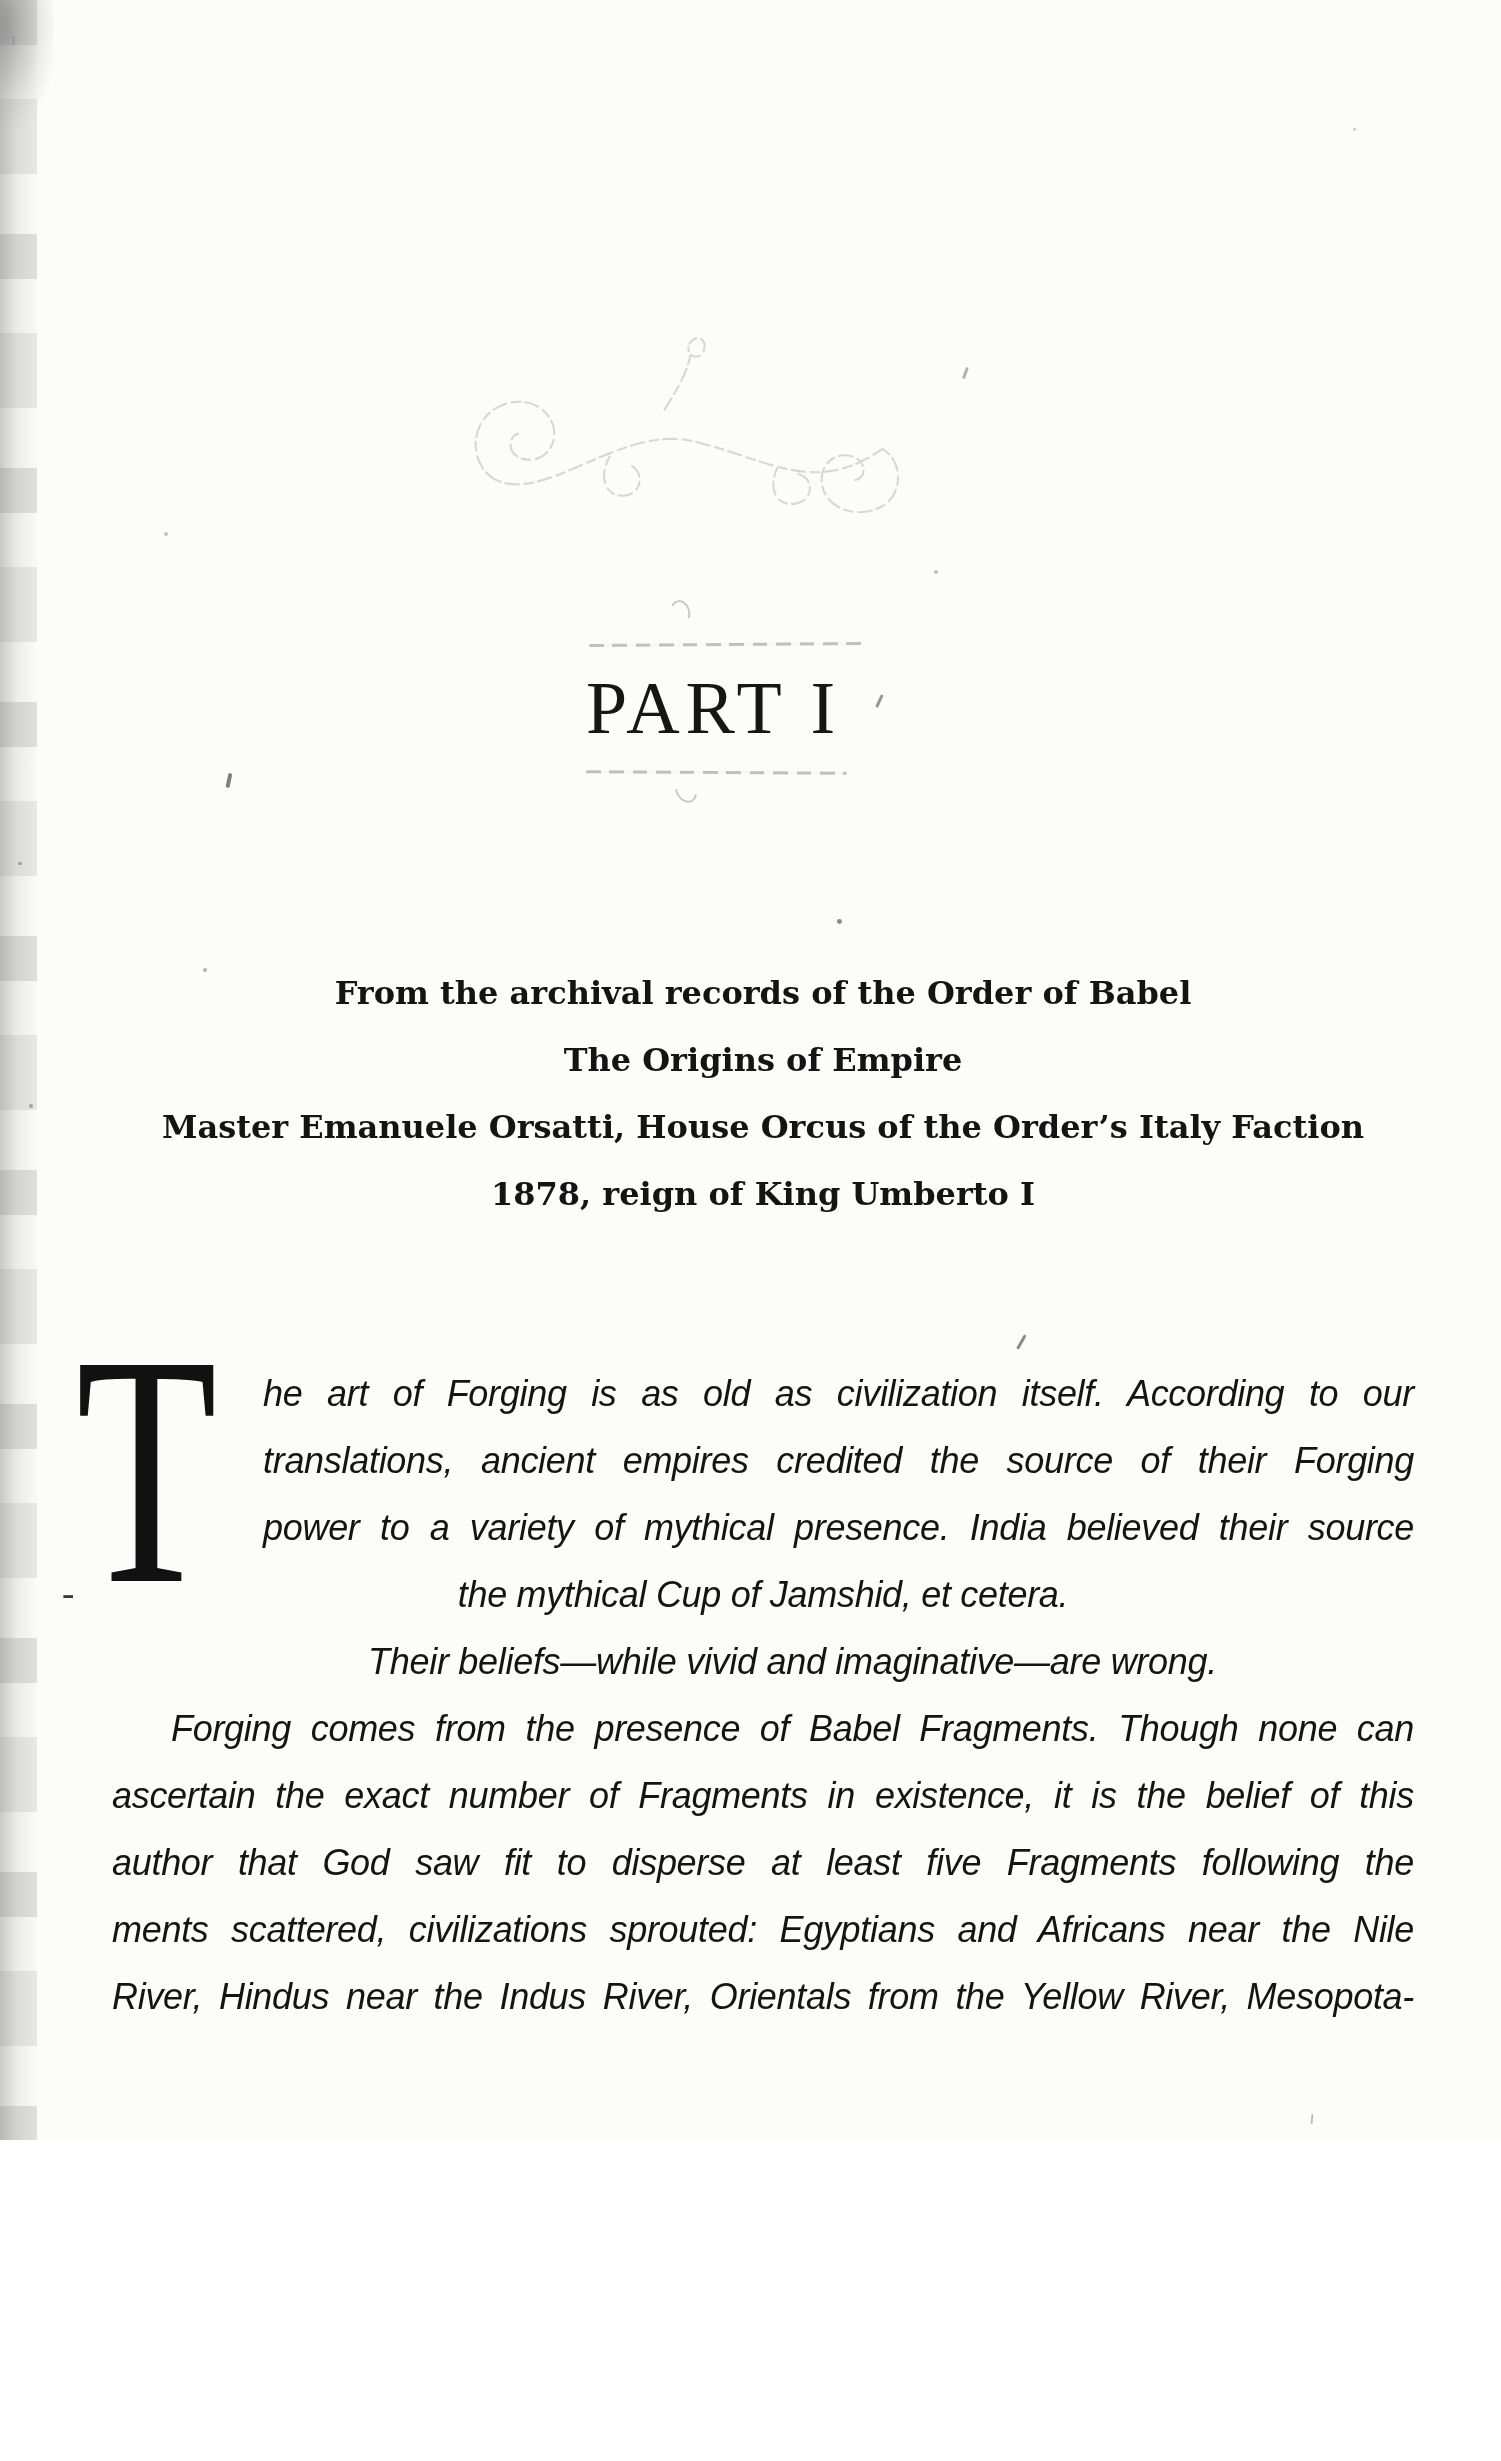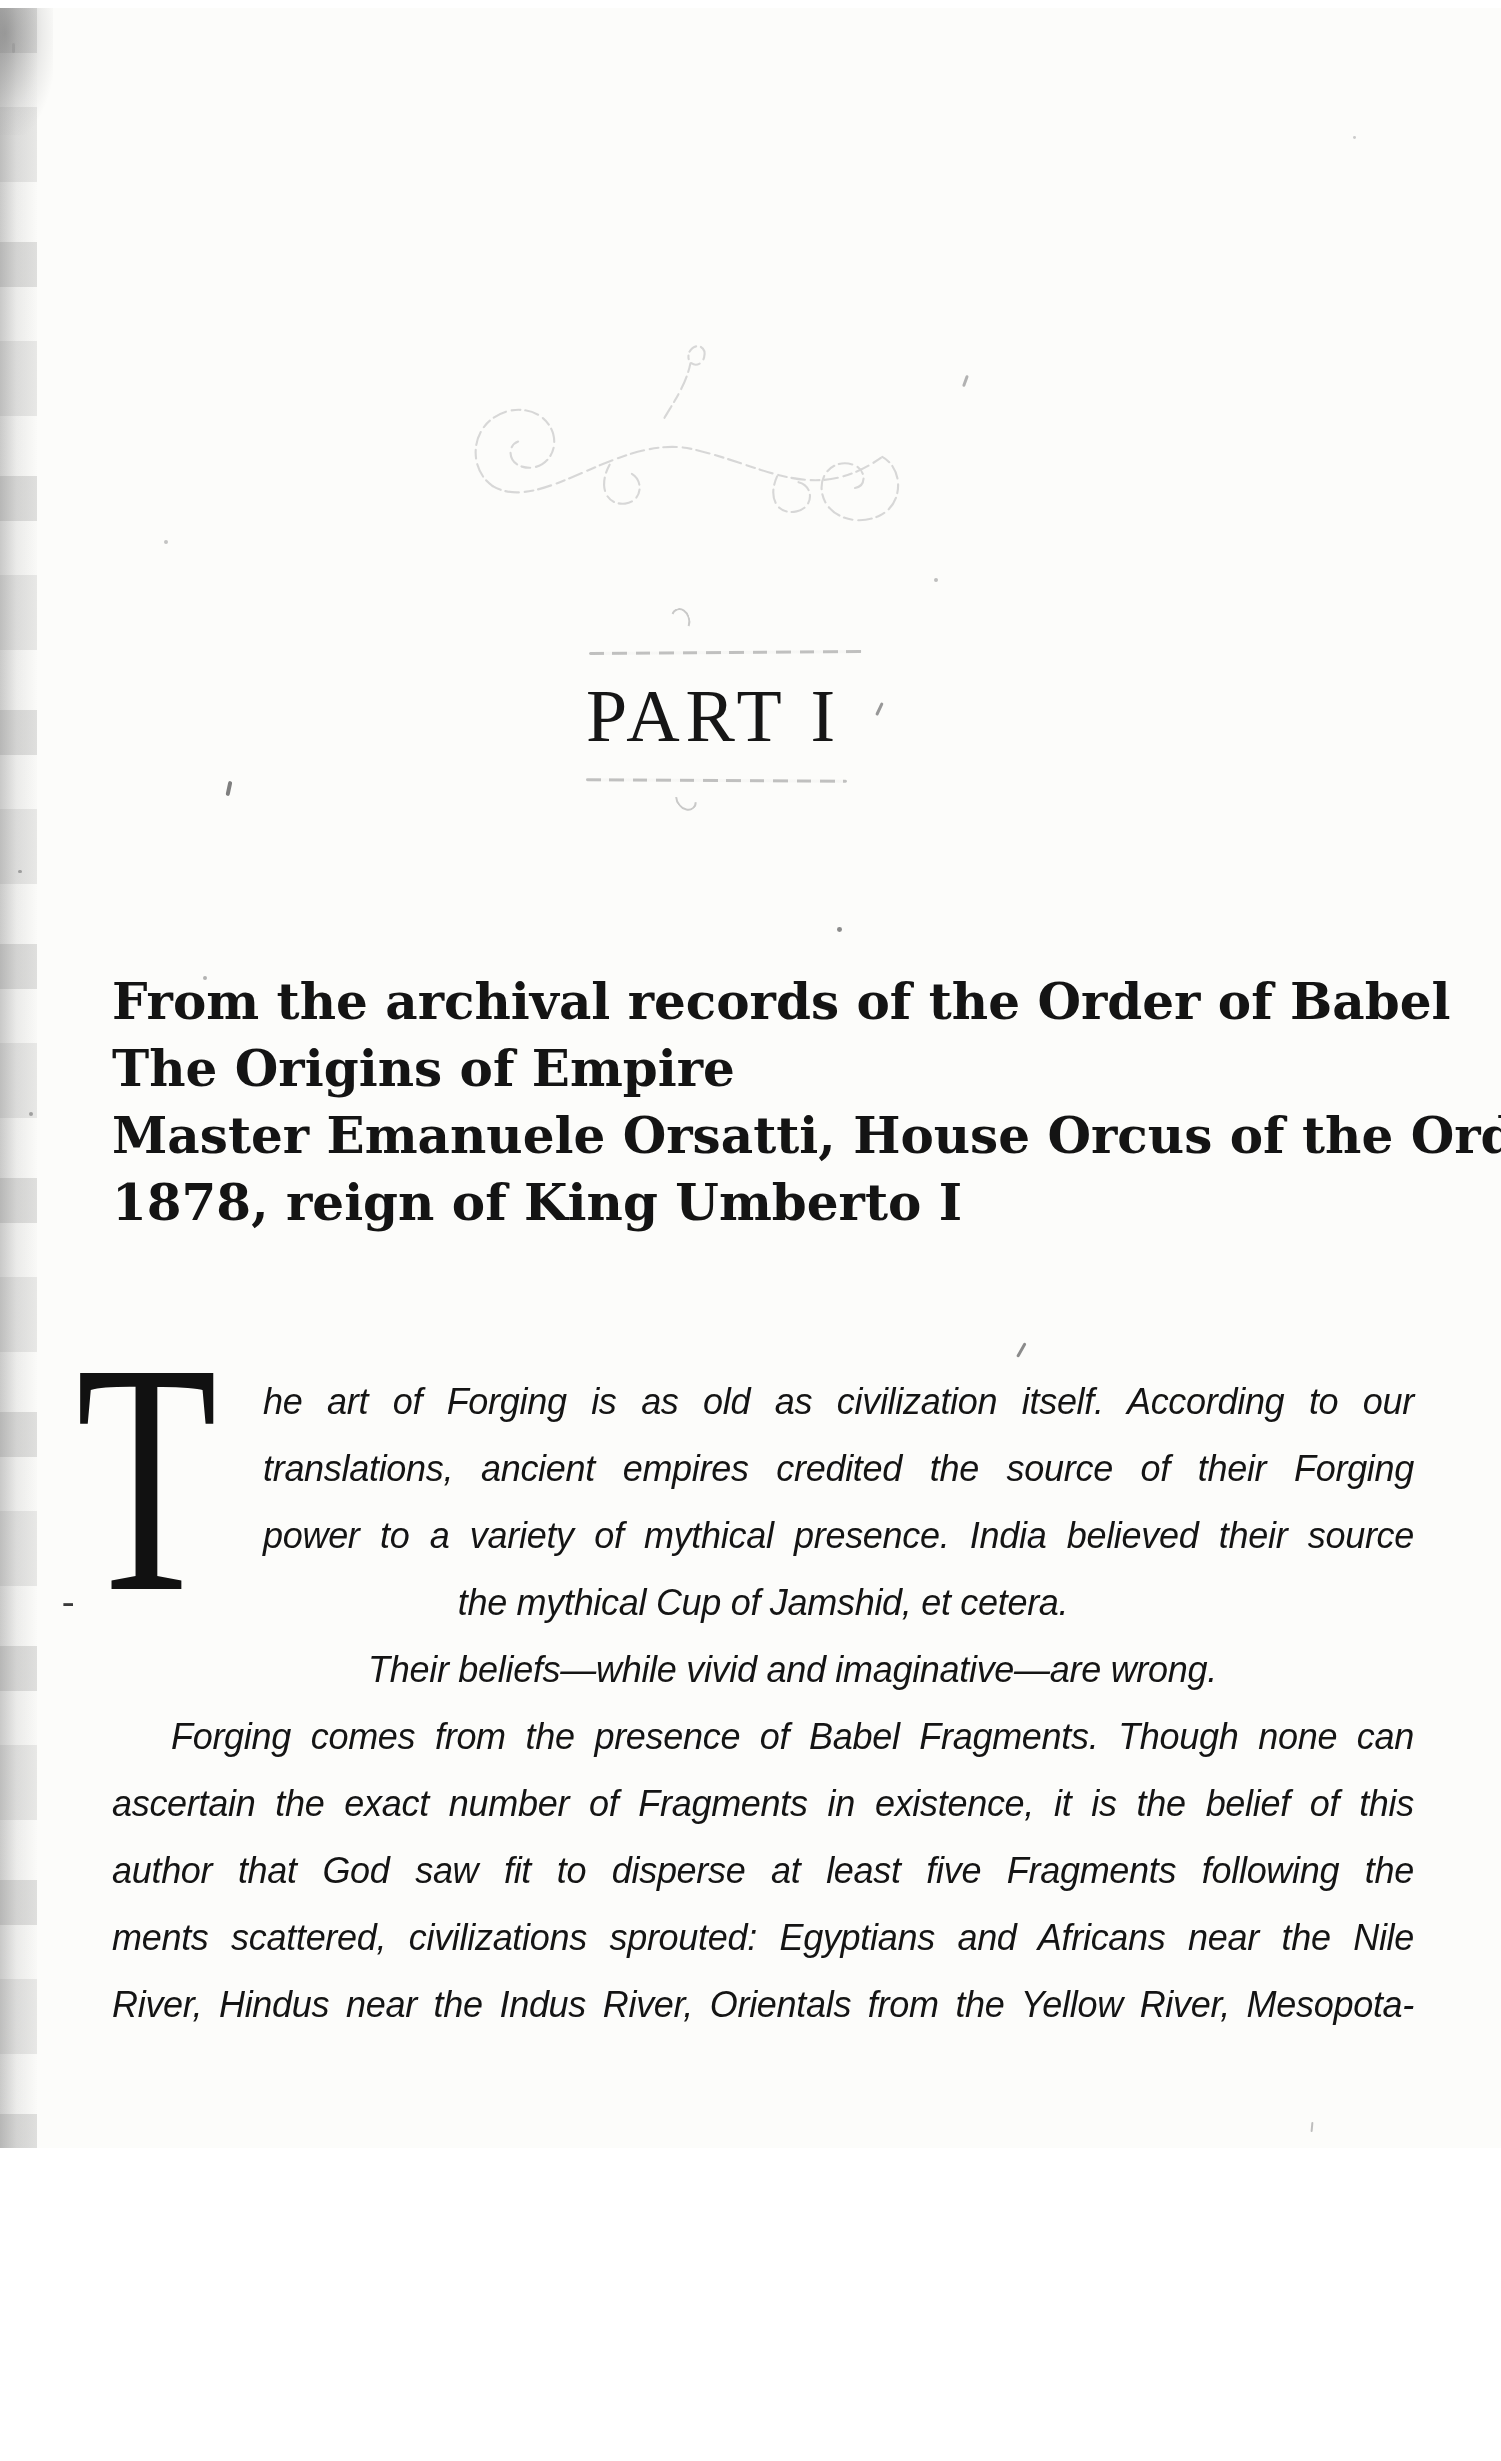--- a/index.html
+++ b/index.html
@@ -4,21 +4,20 @@
 <style>
   :root{
     --ink:#1a1a1a; --paper:#fcfcfa; --rule:#8f8f8f; --ornament:#c2c2c2;
   }
   html,body{margin:0;padding:0;background:#ffffff;}
   .page{
     position:relative; width:1502px; height:2140px;
     background:var(--paper); overflow:hidden;
     font-family:"Liberation Serif","DejaVu Serif",serif;
     color:var(--ink);
-    margin-top:8px;
   }
   
   .edge-band{
     position:absolute; left:0; top:0; width:37px; height:2462px;
     background:
       repeating-linear-gradient(to bottom,
         rgba(120,120,120,.22) 0 45px, rgba(205,205,205,.06) 45px 99px,
         rgba(140,140,140,.18) 99px 174px, rgba(220,220,220,.04) 174px 234px),
       linear-gradient(to right, rgba(150,150,150,.50) 0%, rgba(190,190,190,.25) 45%, rgba(255,255,255,0) 100%);
   }
@@ -48,22 +47,22 @@
   .curl-top{left:671px; top:600px; transform:rotate(-18deg);}
   .curl-bottom{left:677px; top:780px; transform:rotate(140deg);}
   .part-title{
     position:absolute; left:586px; top:671px;
     font-family:"Liberation Serif","DejaVu Serif",serif;
     font-size:74px; line-height:74px; letter-spacing:5.9px; color:#161616;
   }
   
   .epigraph{
     position:absolute; left:112px; top:960px; width:1302px;
-    font-family:"DejaVu Serif","Liberation Serif",serif;
-    font-weight:700; font-size:50px; color:#141414;
+    text-align:center; font-family:"DejaVu Serif","Liberation Serif",serif;
+    font-weight:700; font-size:32px; color:#141414;
   }
   .epigraph .eline{height:67px; line-height:67px; white-space:nowrap;}
   .epigraph .italic{}
   
   .drop-cap{
     position:absolute; left:76px; top:1348px;
     font-family:"Liberation Serif","DejaVu Serif",serif;
     font-size:330px; line-height:244px; color:#111;
     transform:scaleX(.70); transform-origin:left top;
   }

